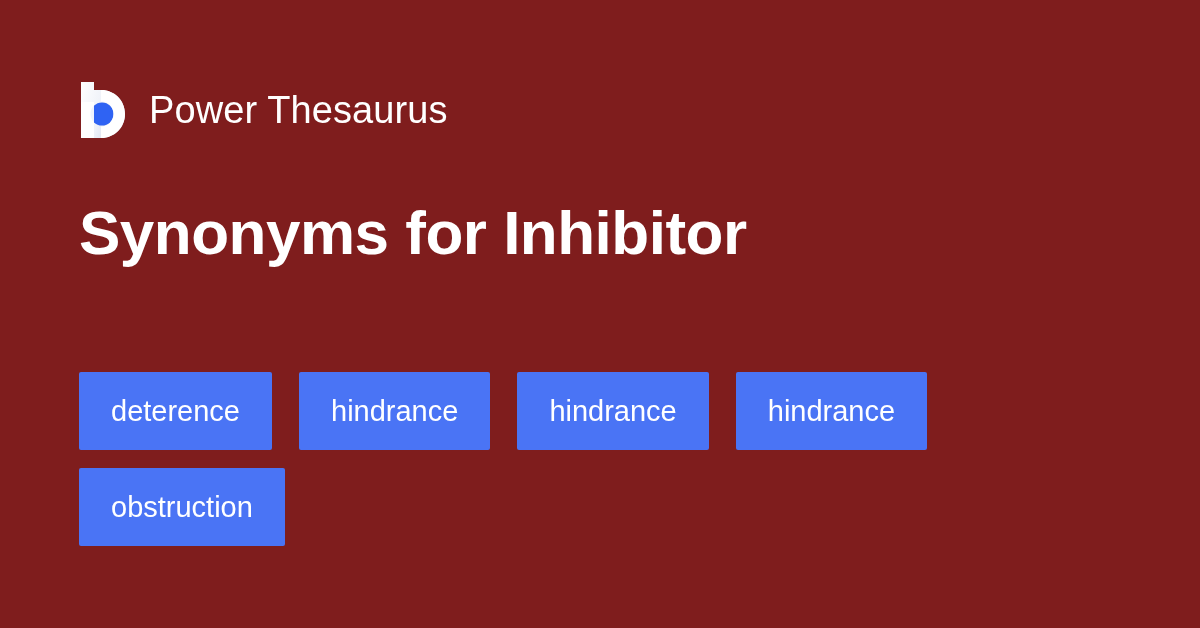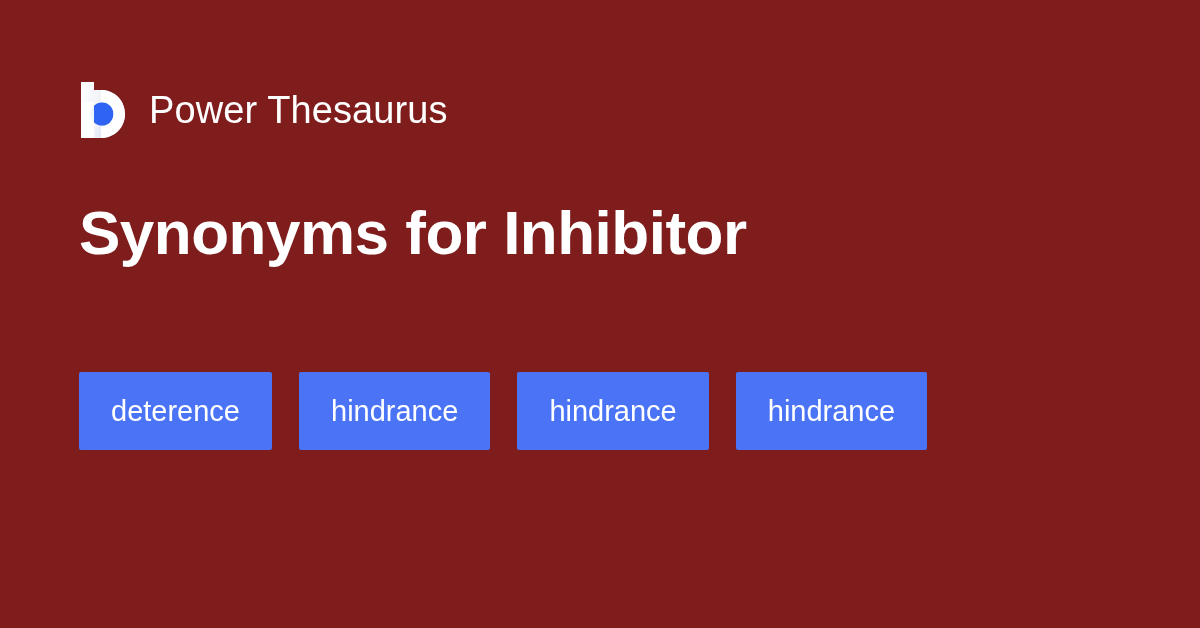--- a/index.html
+++ b/index.html
@@ -123,15 +123,16 @@
     <span class="brand-name">Power Thesaurus</span>
   </div>
 
   <h1 class="headline">Synonyms for Inhibitor</h1>
 
   <div class="chips">
     <div class="chip">deterence</div>
     <div class="chip">hindrance</div>
     <div class="chip">hindrance</div>
     <div class="chip">hindrance</div>
+    <div class="chip">obstruction</div>
   </div>
 
 </div>
 
 </body></html>

